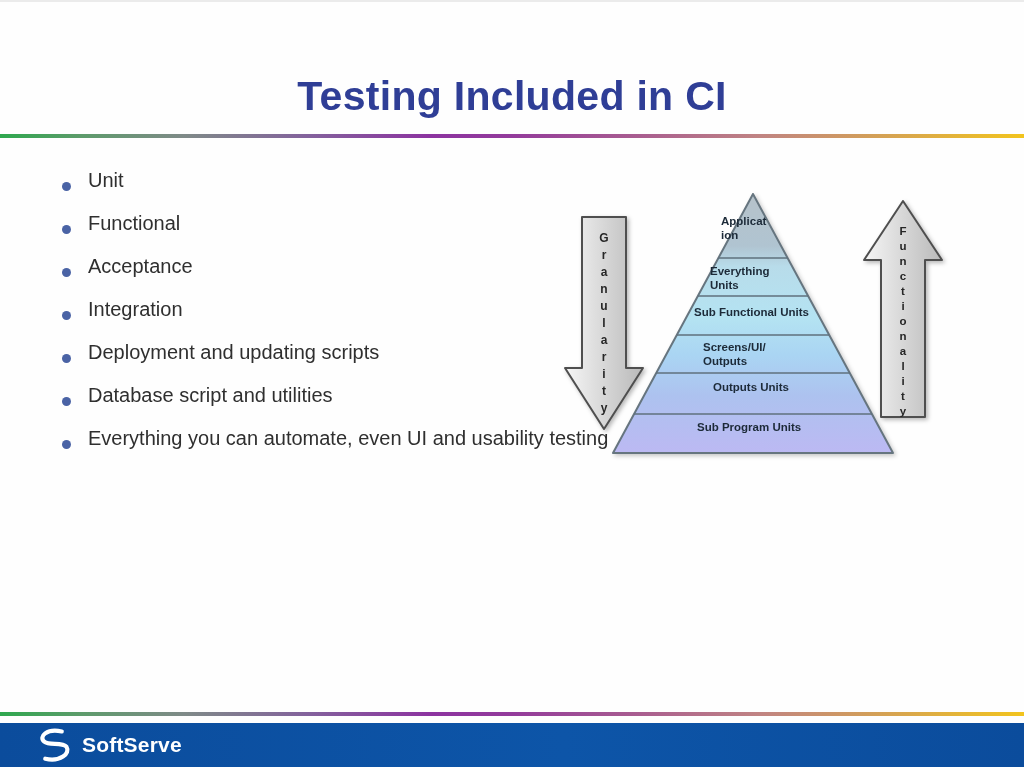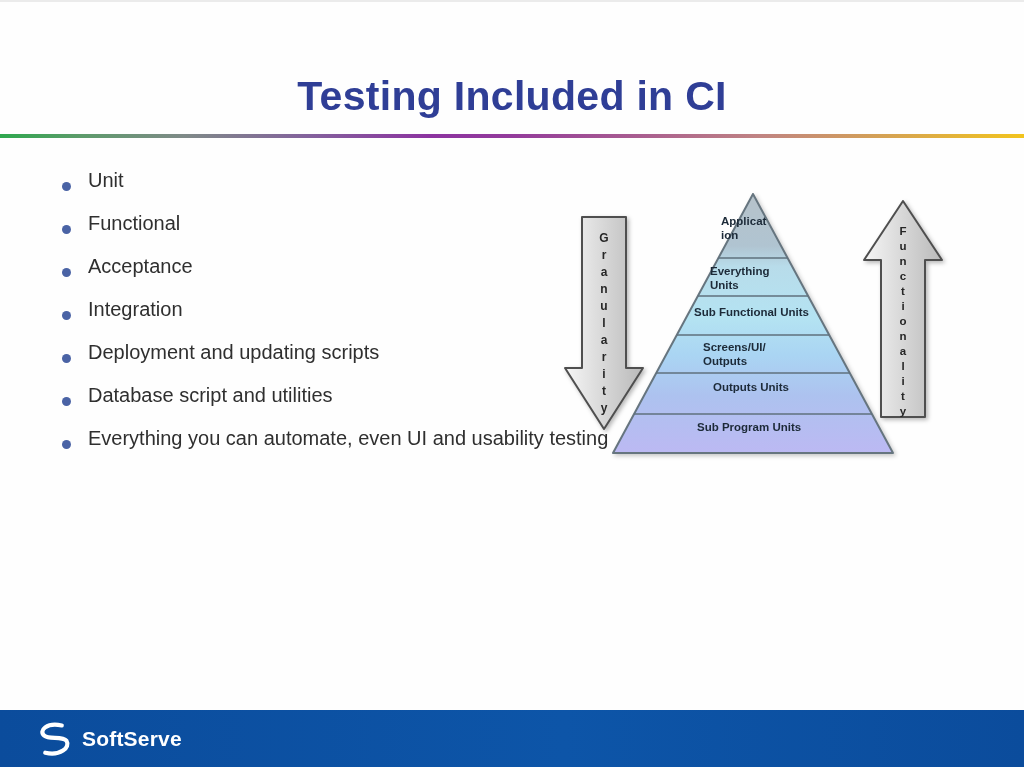--- a/index.html
+++ b/index.html
@@ -69,21 +69,21 @@
   }
   .pyr-label.l1 { top:22px;  width:64px; }
   .pyr-label.l2 { top:72px;  width:86px; }
   .pyr-label.l3 { top:113px; width:118px; }
   .pyr-label.l4 { top:148px; width:100px; }
   .pyr-label.l5 { top:188px; width:80px; }
   .pyr-label.l6 { top:228px; width:112px; }
 
   
   .footer-bar {
-    position:absolute; bottom:0; left:0; width:100%; height:57px;
+    position:absolute; bottom:0; left:0; width:100%; height:44px;
     background:linear-gradient(90deg, #0b4c9c 0%, #0d55a8 55%, #0b4c9c 100%);
     display:flex; align-items:center; padding-left:34px; box-sizing:border-box;
   }
   .brand-logo { width:40px; height:40px; margin-right:8px; }
   .brand-name { color:#ffffff; font-size:21px; font-weight:bold; letter-spacing:0.2px; }
 </style>
 </head>
 <body>
 
 <div class="slide">

